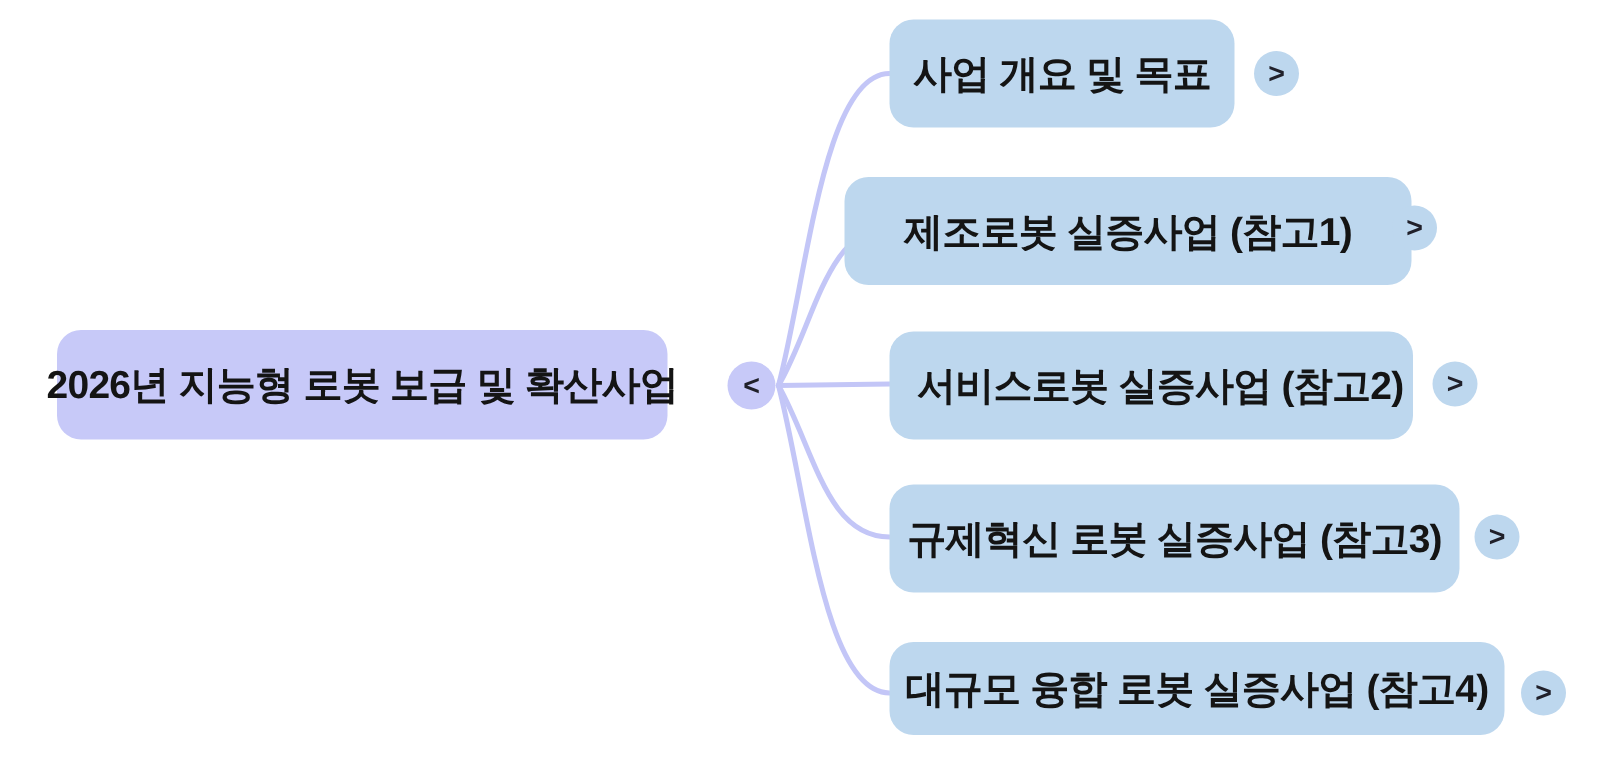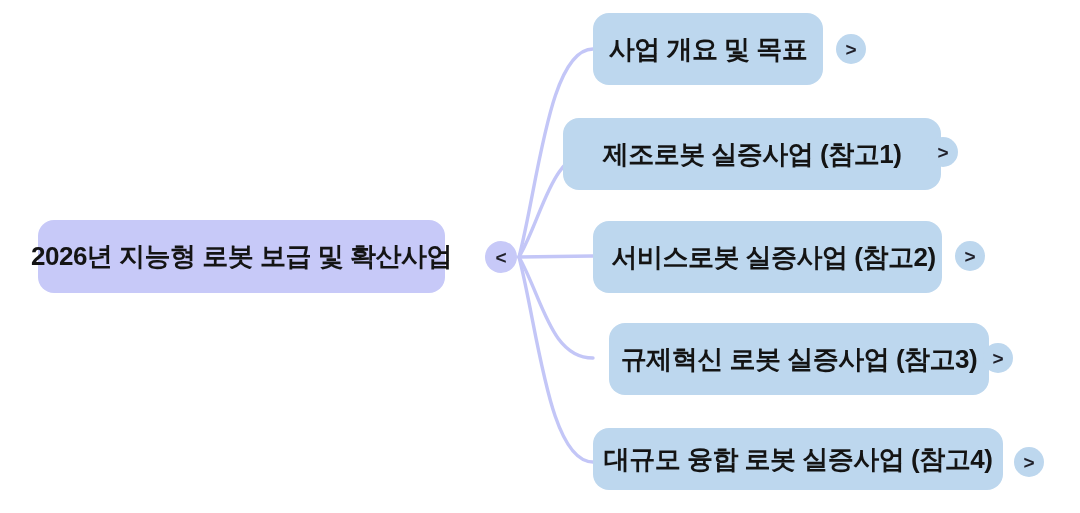--- a/index.html
+++ b/index.html
@@ -75,21 +75,21 @@
     <span>&gt;</span>
   </div>
 
   <div class="node child" style="left:593px;top:221px;width:349px;height:72px;padding-left:12px;">
     <span>서비스로봇 실증사업 (참고2)</span>
   </div>
   <div class="toggle expand" style="left:955px;top:241px;">
     <span>&gt;</span>
   </div>
 
-  <div class="node child" style="left:609px;top:323px;width:380px;height:72px;">
+  <div class="node child" style="left:593px;top:323px;width:380px;height:72px;">
     <span>규제혁신 로봇 실증사업 (참고3)</span>
   </div>
   <div class="toggle expand" style="left:983px;top:343px;">
     <span>&gt;</span>
   </div>
 
   <div class="node child" style="left:593px;top:428px;width:410px;height:62px;">
     <span>대규모 융합 로봇 실증사업 (참고4)</span>
   </div>
   <div class="toggle expand" style="left:1014px;top:447px;">

